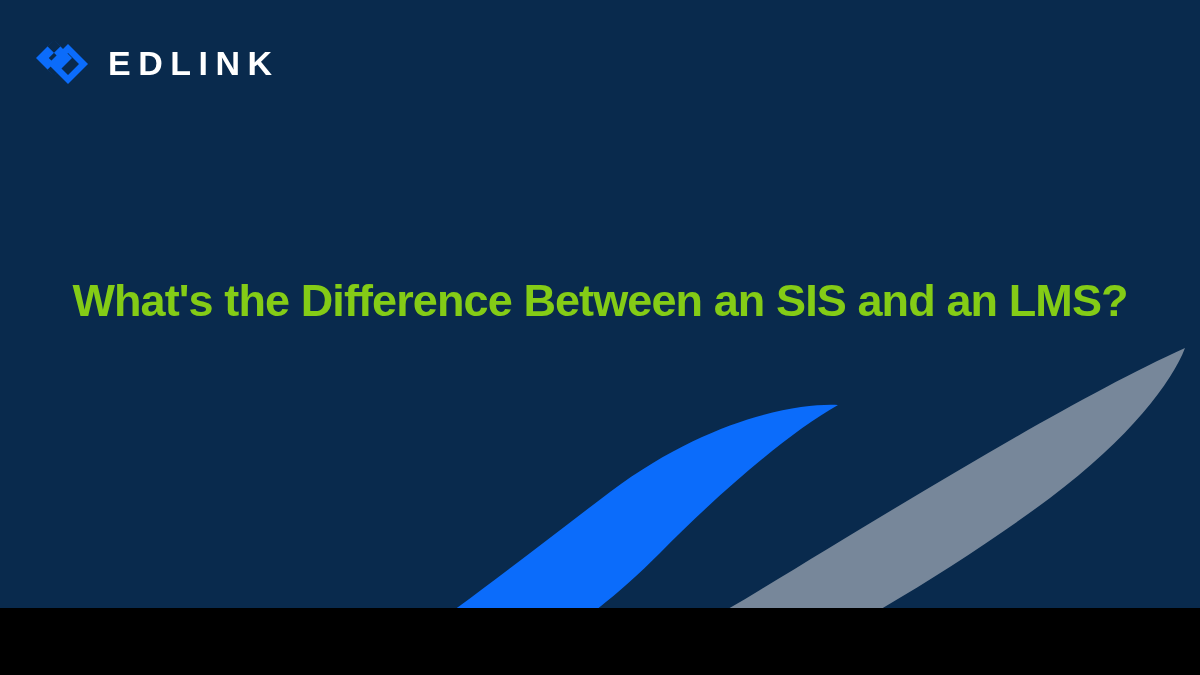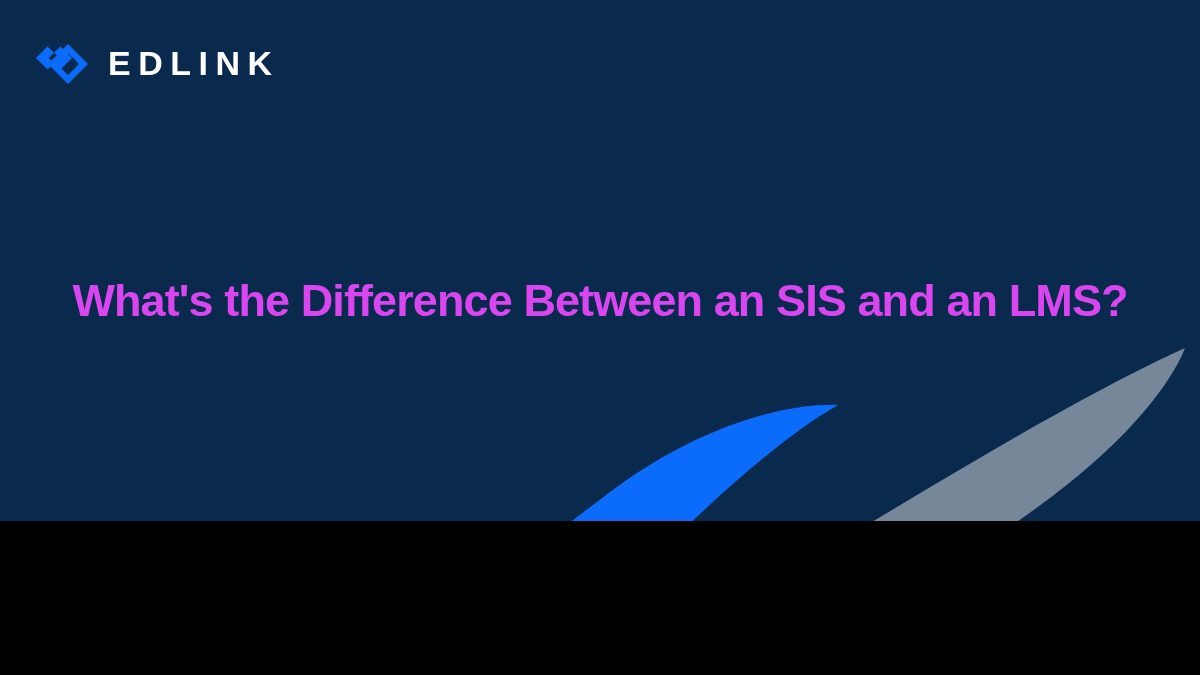--- a/index.html
+++ b/index.html
@@ -5,21 +5,21 @@
 <style>
   html, body {
     margin: 0;
     padding: 0;
     background: #000;
   }
 
   #card {
     position: relative;
     width: 1200px;
-    height: 521px;
+    height: 608px;
     overflow: hidden;
     background: #092A4D;
     font-family: "Liberation Sans", "DejaVu Sans", sans-serif;
     -webkit-font-smoothing: antialiased;
   }
 
   
   #decor-layer {
     position: absolute;
     inset: 0;
@@ -106,16 +106,16 @@
       <path d="M20,4 L26.4,10.4 L14.8,22 L26.4,33.6 L20,40 L2,22 Z
                M20,4 L38,22 L20,40 L13.6,33.6 L25.2,22 L13.6,10.4 Z" fill-rule="evenodd" fill="#0B6CFB"></path>
 
       <path d="M34,8 L54,28 L34,48 L14,28 Z
                M34,17 L23,28 L34,39 L45,28 Z" fill-rule="evenodd" fill="#0B6CFB"></path>
     </svg>
     <span id="logo-wordmark" style="color: rgb(255, 255, 255);">EDLINK</span>
   </div>
 
   <div id="title-block">
-    <h1 id="page-title" style="color: #d946ef;">What's the Difference Between an SIS and an LMS?</h1>
+    <h1 id="page-title" style="color: #84cc16;">What's the Difference Between an SIS and an LMS?</h1>
   </div>
 
 </div>
 
 </body></html>

